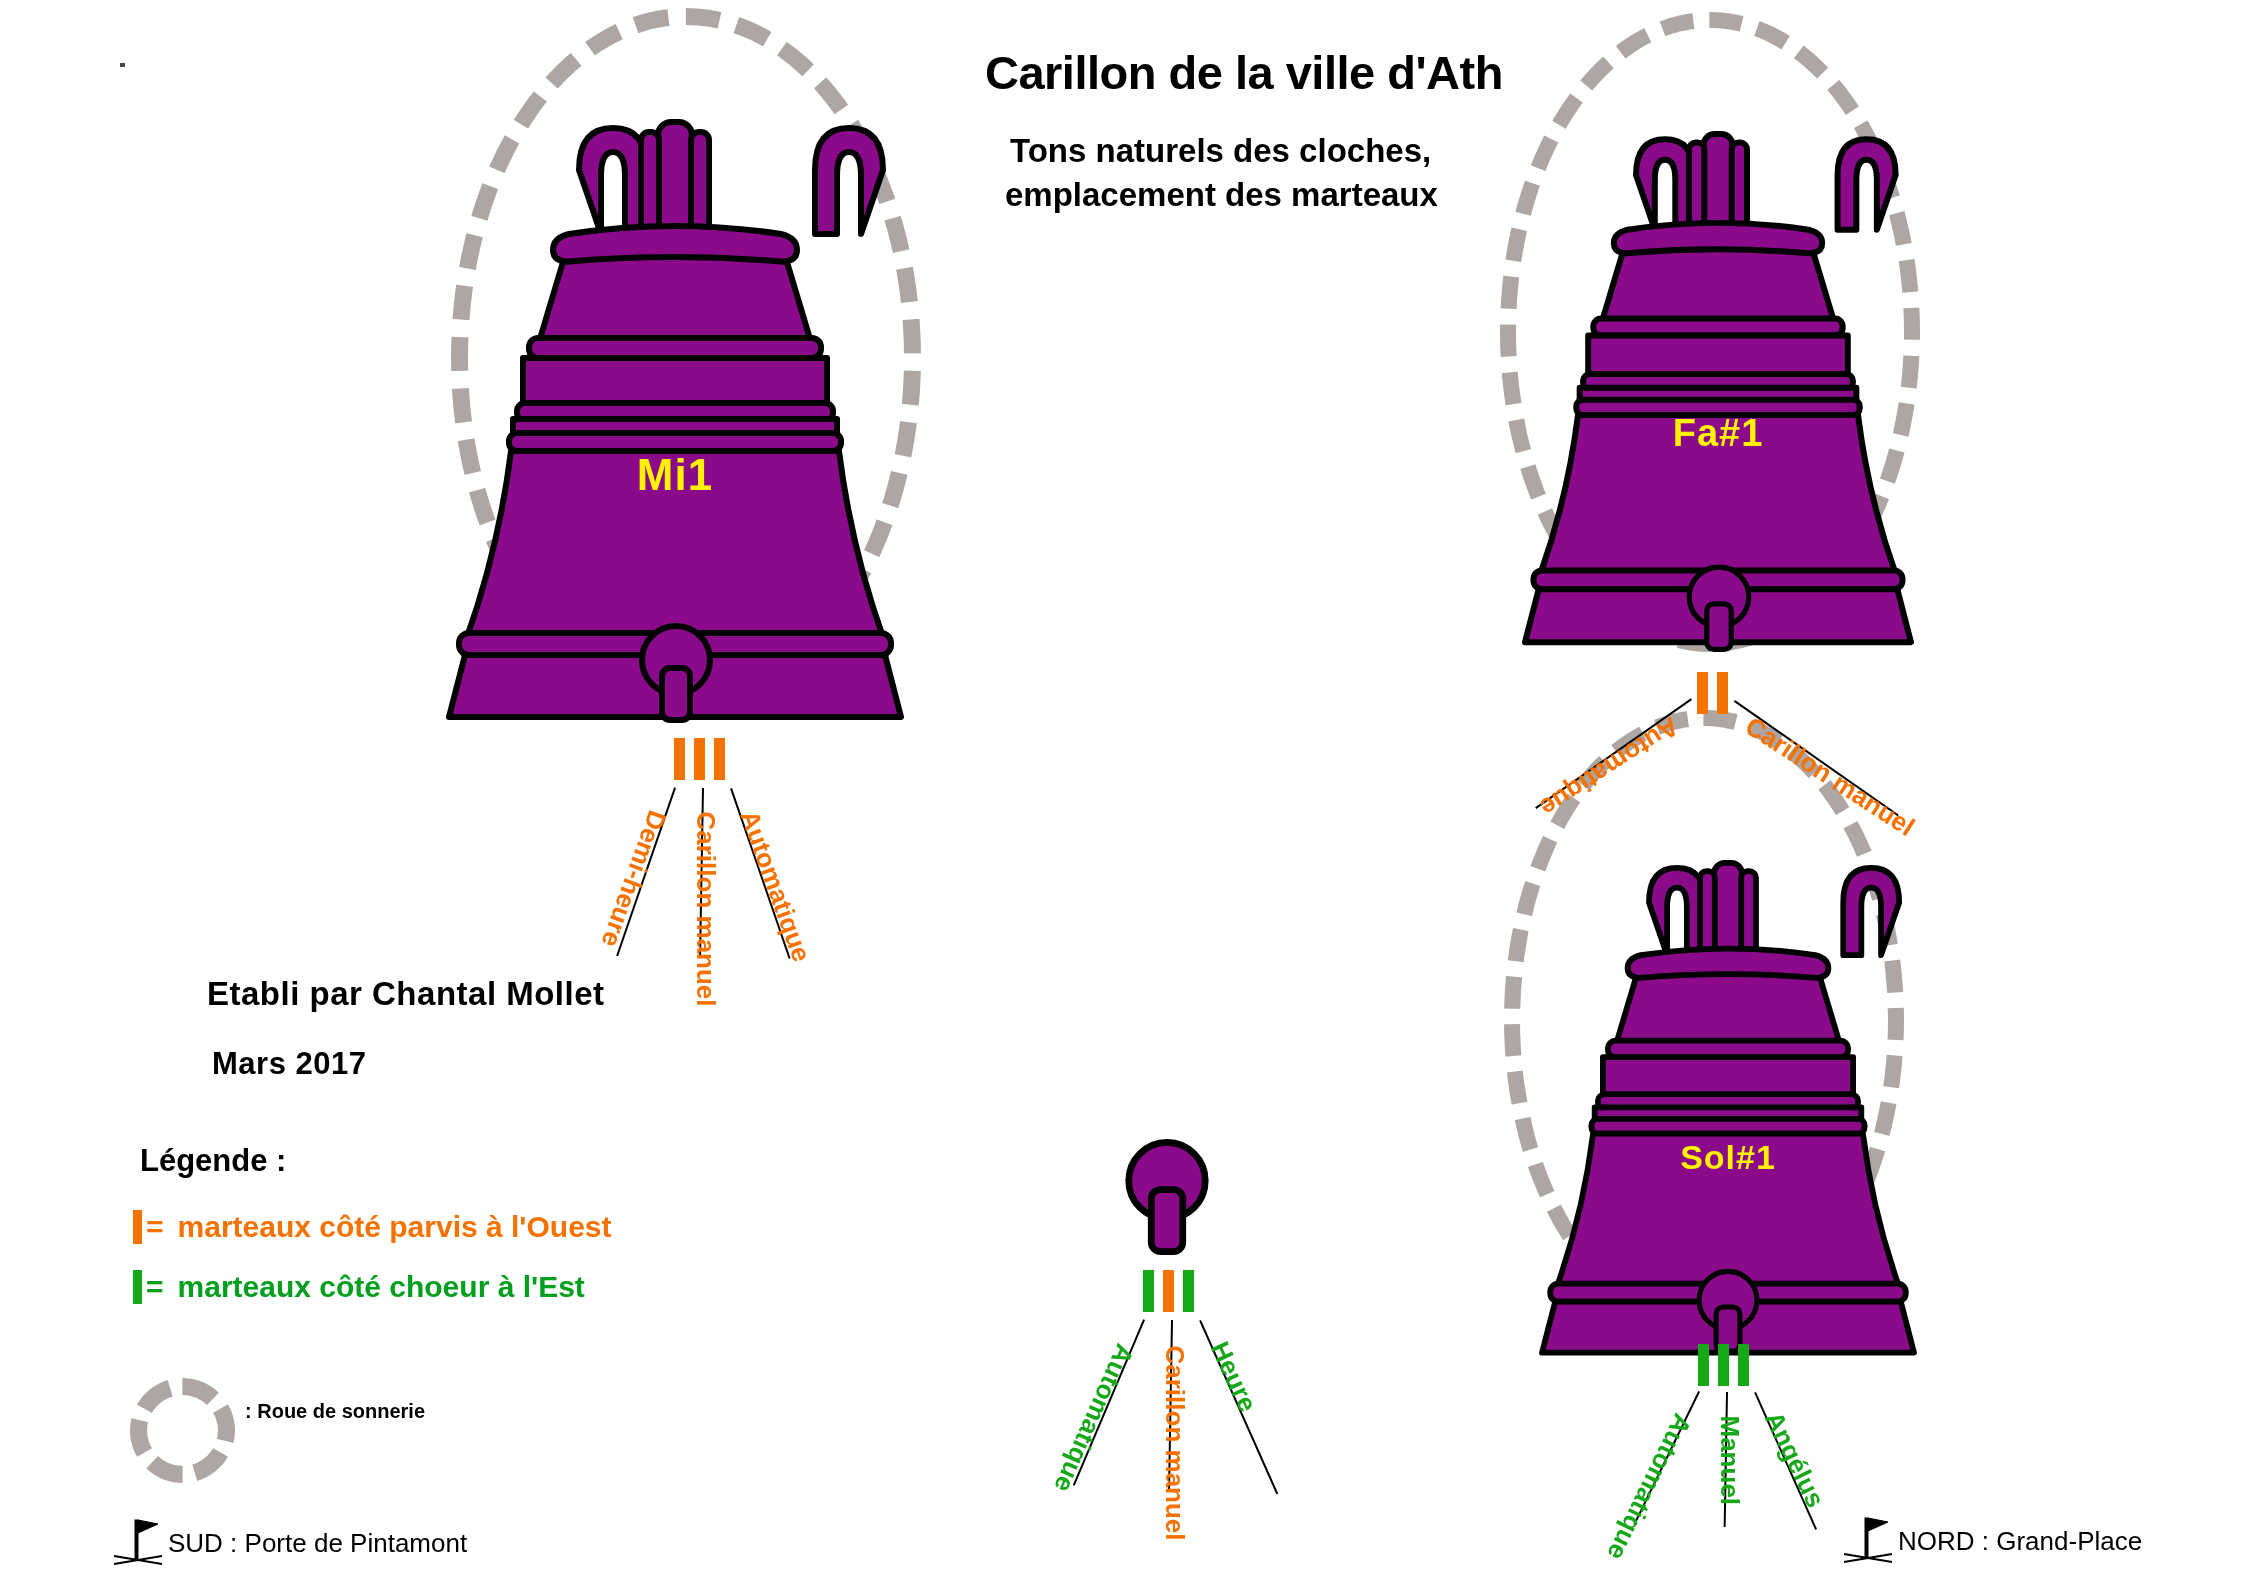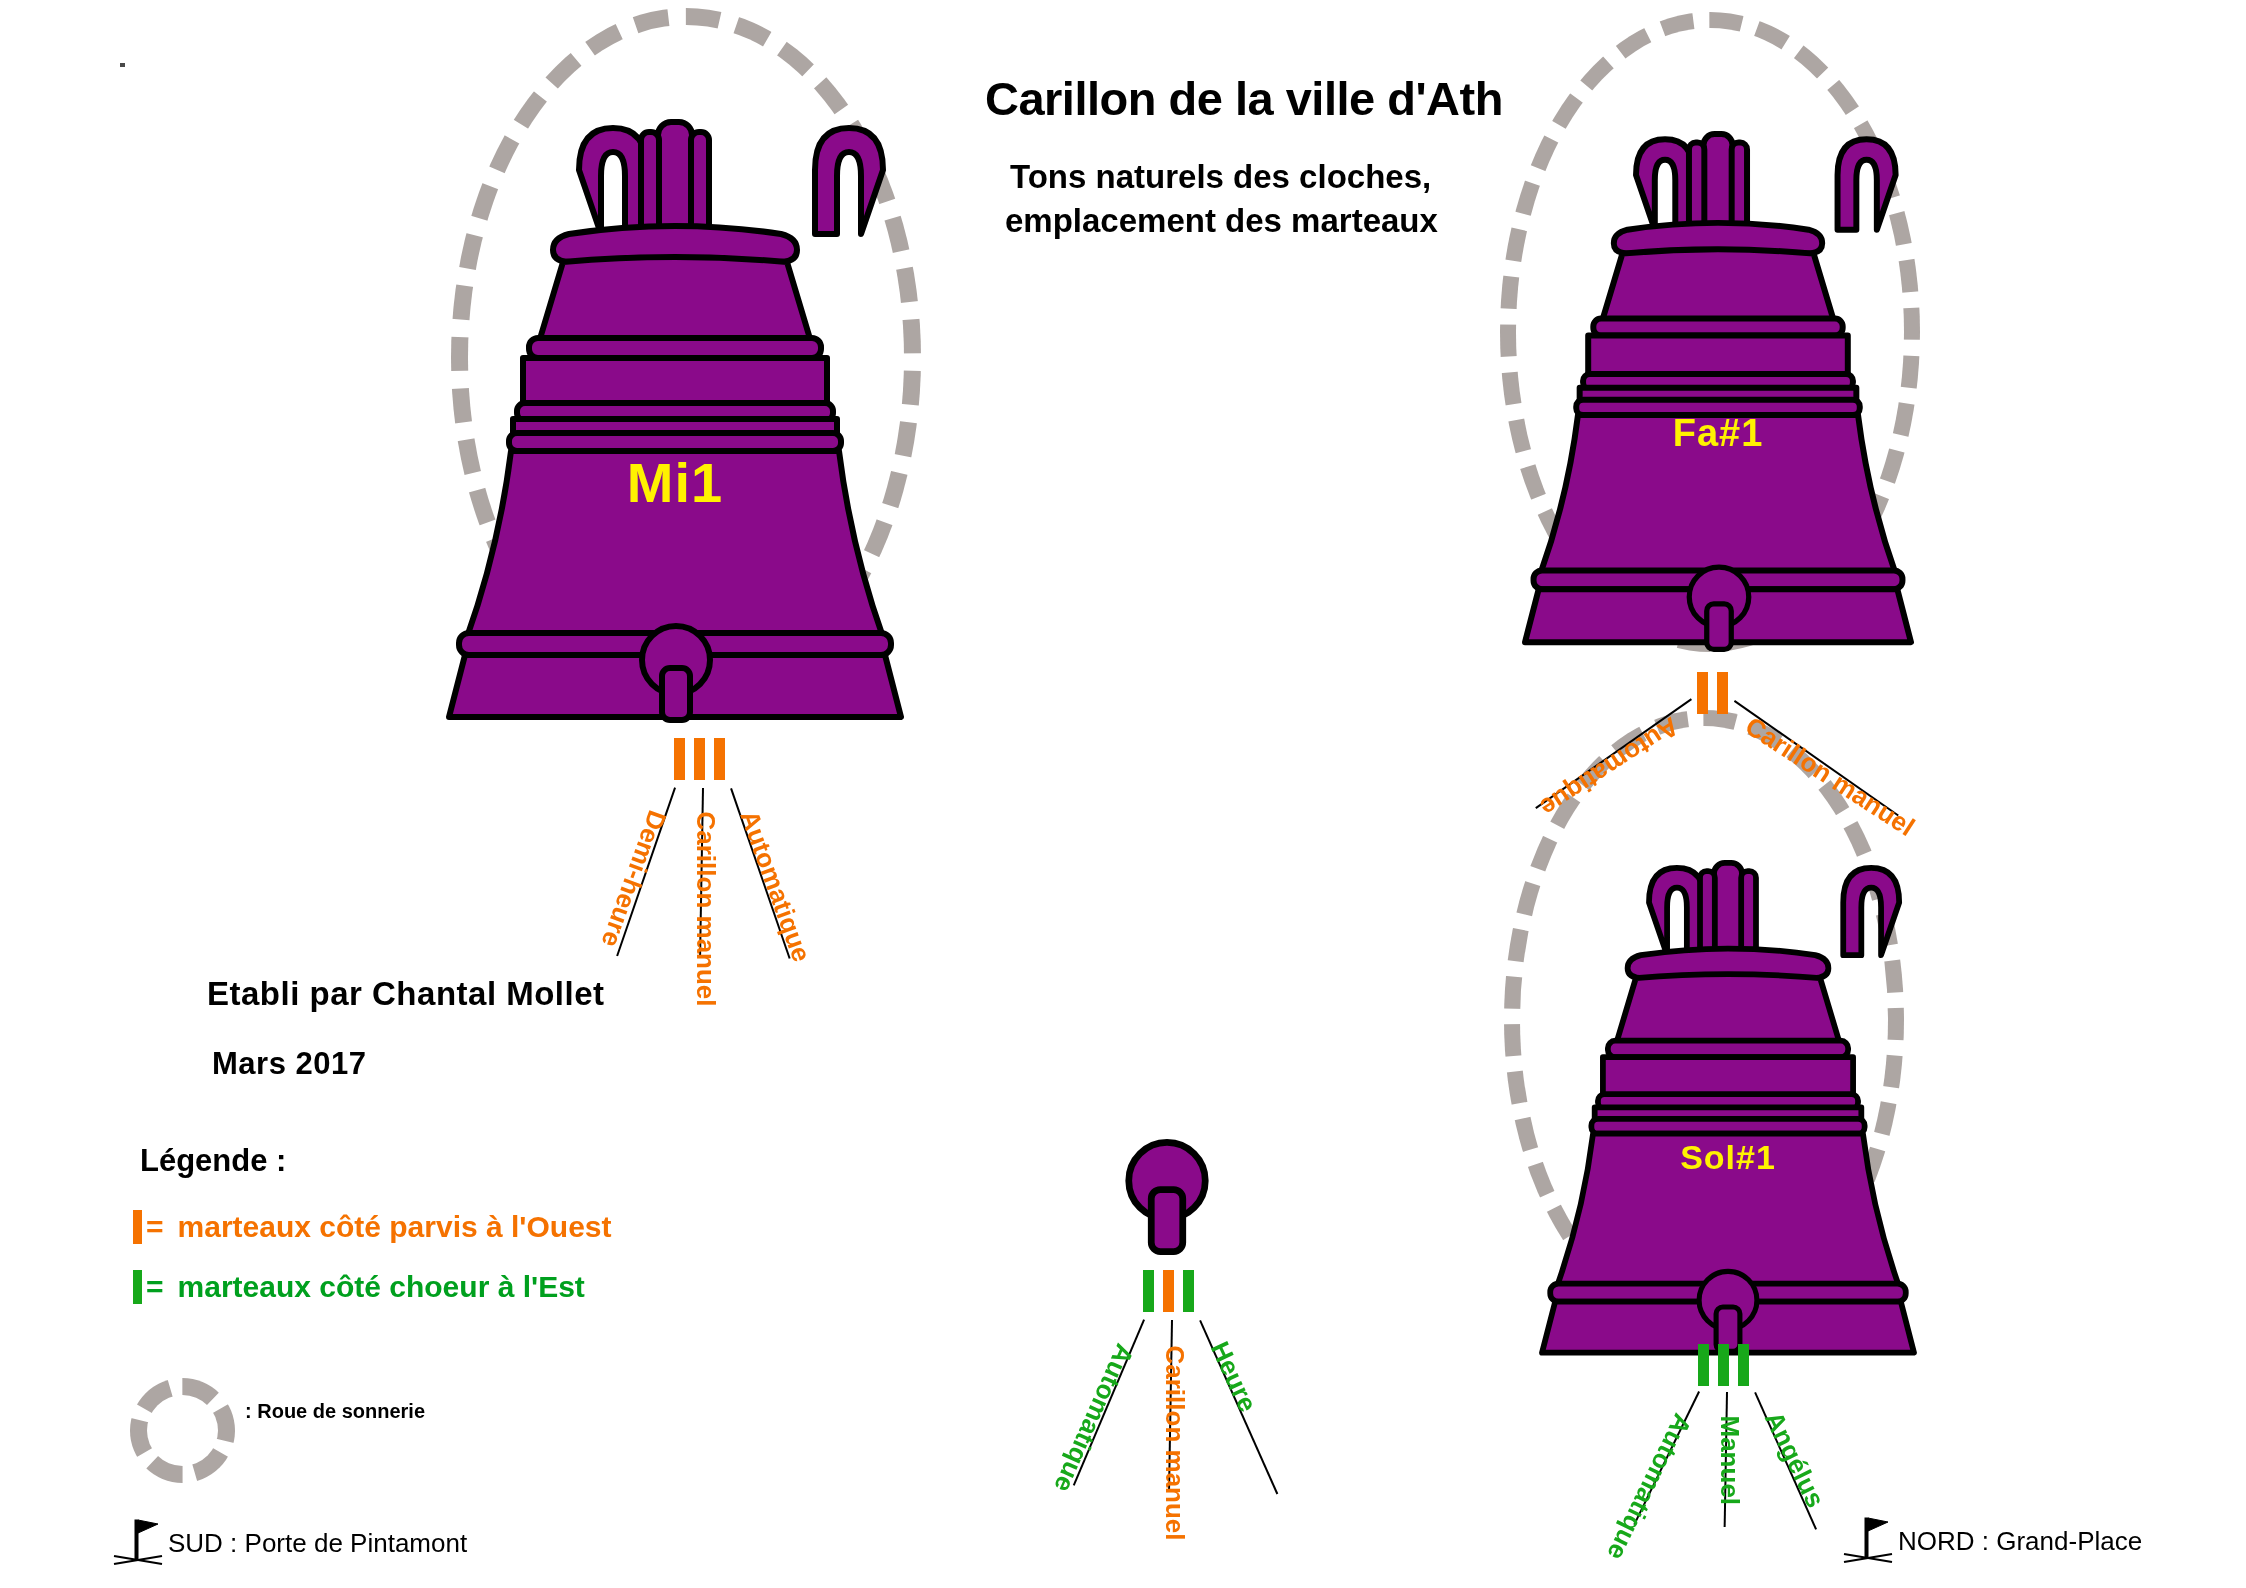--- a/index.html
+++ b/index.html
@@ -5,21 +5,20 @@
   html,body{margin:0;padding:0;background:#ffffff;}
   body{font-family:"Liberation Sans",sans-serif;}
   #stage{position:relative;width:2246px;height:1588px;background:#ffffff;overflow:hidden;}
   .abs{position:absolute;}
 
   
   .title{
     font-family:"Liberation Sans",sans-serif;
     font-weight:bold; color:#000000;
     white-space:nowrap;
-    margin-top:26px;
   }
   #main-title{left:985px;top:45px;font-size:47px;letter-spacing:-0.5px;}
   #sub-1{left:1010px;top:132px;font-size:33px;font-weight:bold;}
   #sub-2{left:1005px;top:176px;font-size:33px;font-weight:bold;text-align:right;}
 
   .credit{font-family:"Liberation Sans",sans-serif;font-weight:bold;color:#000;white-space:nowrap;}
   #credit-author{left:207px;top:975px;font-size:33px;letter-spacing:0.5px;}
   #credit-date{left:212px;top:1046px;font-size:31px;letter-spacing:0.5px;}
 
   
@@ -117,21 +116,21 @@
         <rect x="64" y="309" width="324" height="16"></rect>
         <rect x="60" y="323" width="332" height="18" rx="8"></rect>
 
         <path d="M62,341 l328,0 q12,96 44,186 l-416,0 q32,-90 44,-186 Z"></path>
 
         <rect x="10" y="523" width="432" height="22" rx="10"></rect>
 
         <path d="M16,545 l420,0 l16,62 l-452,0 Z"></path>
       </g>
     </svg>
-    <div class="bell-name" style="left:0;top:340px;width:452px;font-size:56px;letter-spacing:1px;">Mi1</div>
+    <div class="bell-name" style="left:0;top:340px;width:452px;font-size:44px;letter-spacing:1px;">Mi1</div>
   </div>
 
   <svg class="abs" style="left:636px;top:620px;" width="80" height="110" viewBox="0 0 80 110">
     <g stroke="#000" stroke-width="6" fill="#8A0A8A" stroke-linejoin="round">
       <circle cx="40" cy="40" r="34"></circle>
       <rect x="26" y="48" width="28" height="52" rx="8"></rect>
     </g>
   </svg>
 
   <div class="ticks" style="left:674px;top:738px;">

